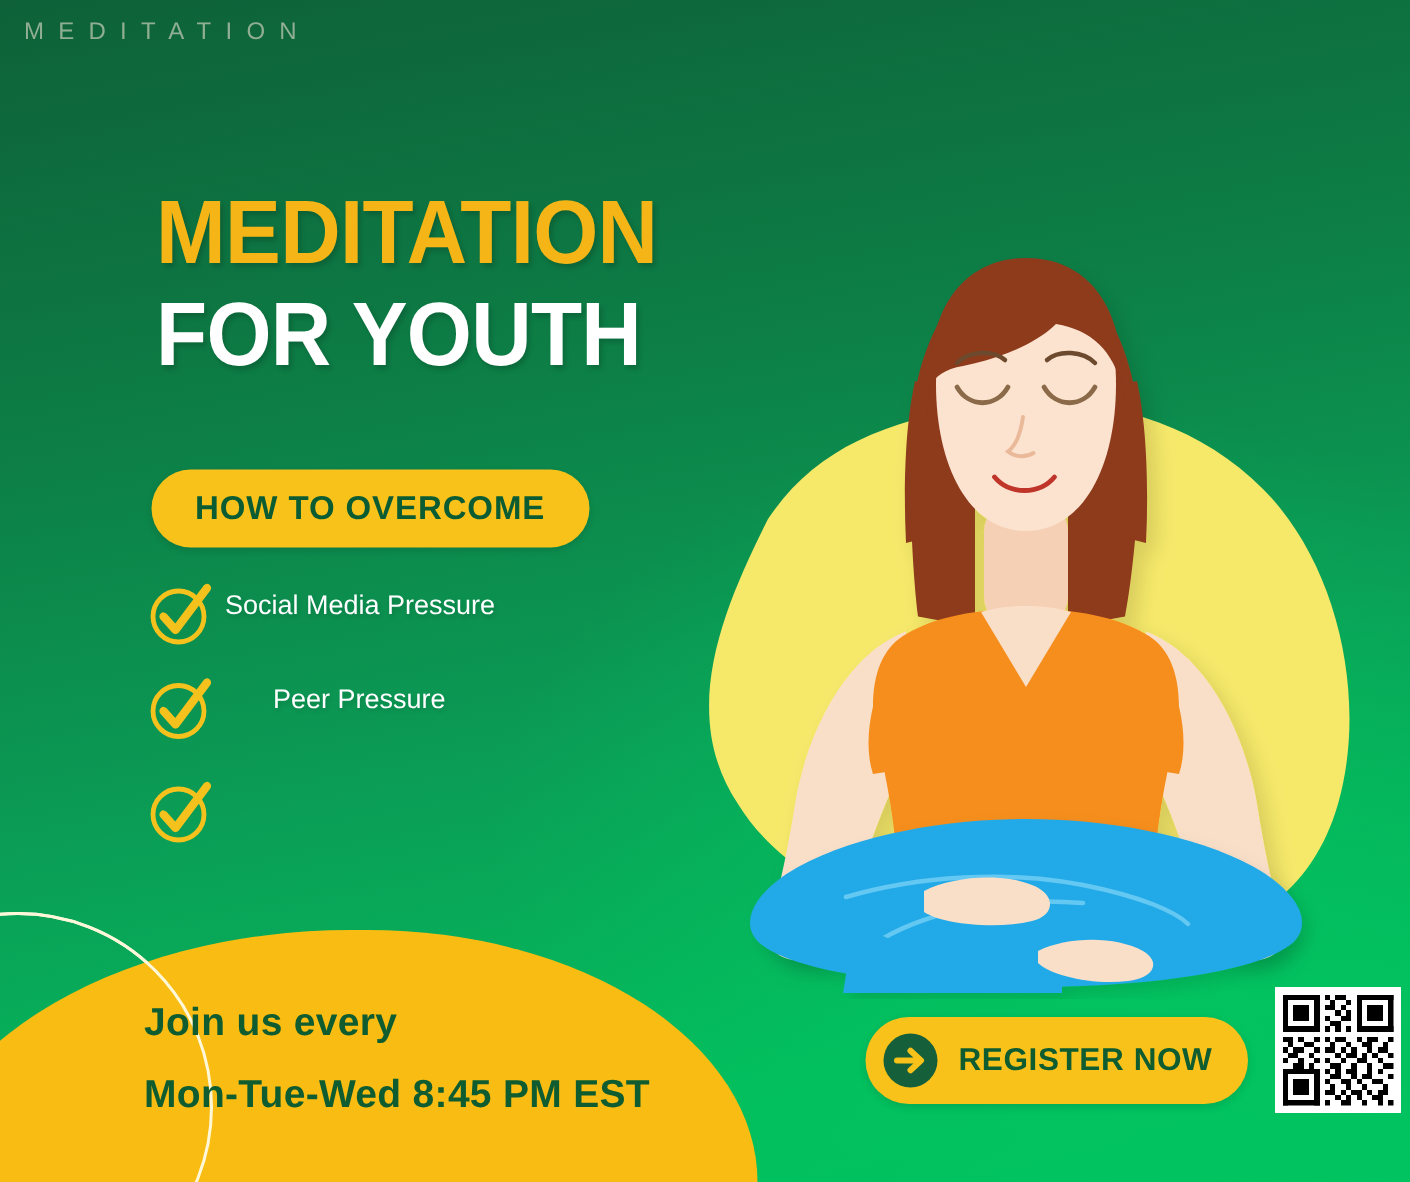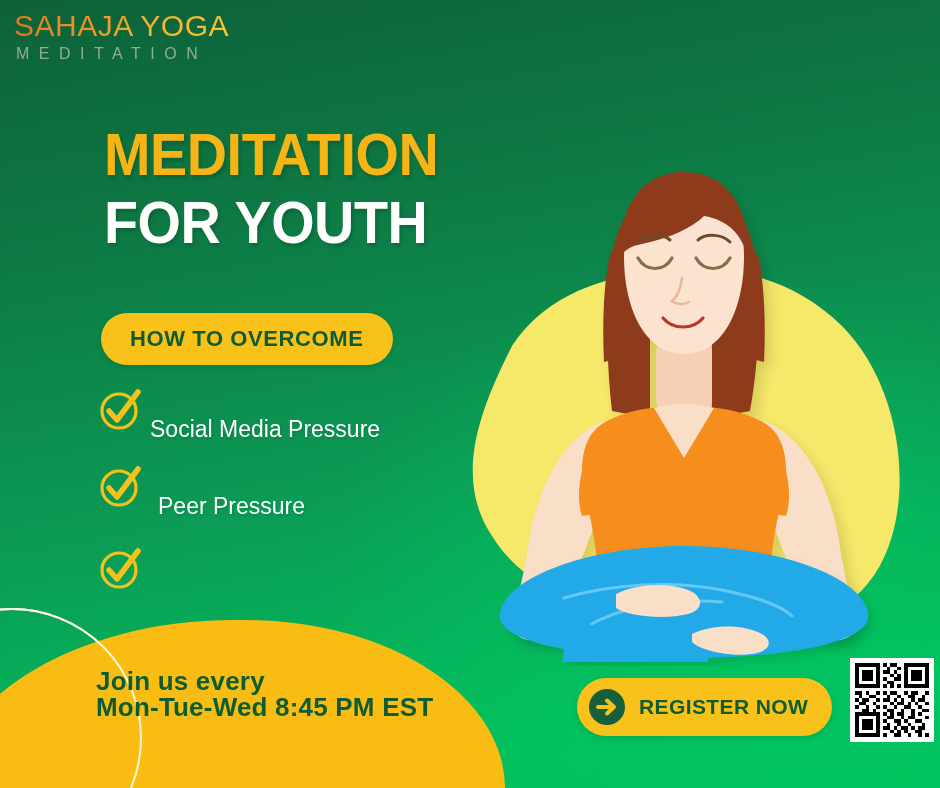--- a/index.html
+++ b/index.html
@@ -94,38 +94,37 @@
     letter-spacing:.6px;
     padding:13px 29px;
     border-radius:30px;
     display:inline-block;
     box-shadow:0 2px 5px rgba(0,0,0,.12);
   }
 
   
   .checklist{ position:absolute; left:98px; top:386px; width:330px; }
   .check-row{ display:flex; align-items:flex-start; margin-bottom:17px; }
-  .check-row.r2{ margin-bottom:23px; }
+  .check-row.r2{ margin-bottom:23px;gap:24px; }
   .check-icon{ width:46px; height:46px; flex:0 0 46px; margin-right:6px; }
   .check-label{
-    color:#ffffff; font-size:23px; line-height:1.38;
+    color:#ffffff; font-size:18px; line-height:1.38;
     padding-top:5px;
     text-shadow:1px 2px 3px rgba(0,0,0,.12);
-    margin-top:23px;
   }
   .check-row.r2 .check-label{ margin-left:8px; }
   .check-row.r3 .check-label{ margin-left:4px; }
 
   
   .join{ position:absolute; left:96px; top:668px; }
   .join div{
     color:#0e5c30; font-weight:bold; font-size:26px;
     line-height:1.0; letter-spacing:.2px;
   }
-  .join .l2{ }
+  .join .l2{ margin-top:22px; }
 
   
   .register{
     position:absolute; left:577px; top:678px;
     height:58px;
     background:#f9c21a;
     border-radius:30px;
     display:flex; align-items:center;
     padding:0 24px 0 11px;
     box-shadow:0 2px 6px rgba(0,0,0,.12);
@@ -240,21 +239,20 @@
                  C 272 514 236 510 224 502 Z" fill="#fadfc8"></path>
         <path d="M 300 528 C 320 518 352 518 370 528 C 382 535 378 546 360 548
                  C 336 551 308 544 300 536 Z" fill="#fadfc8"></path>
 
         <path d="M 178 508 C 210 528 260 542 316 544 L 316 556 L 170 556 Z" fill="#24a9e8"></path>
       </g>
     </svg>
   </div>
 
   <div class="logo">
-    <div class="logo-main">SAHAJA YOGA</div>
     <div class="logo-sub">MEDITATION</div>
   </div>
 
   <div class="headline">
     <div class="h-line1">MEDITATION</div>
     <div class="h-line2">FOR YOUTH</div>
   </div>
 
   <div class="pill">HOW TO OVERCOME</div>
 

